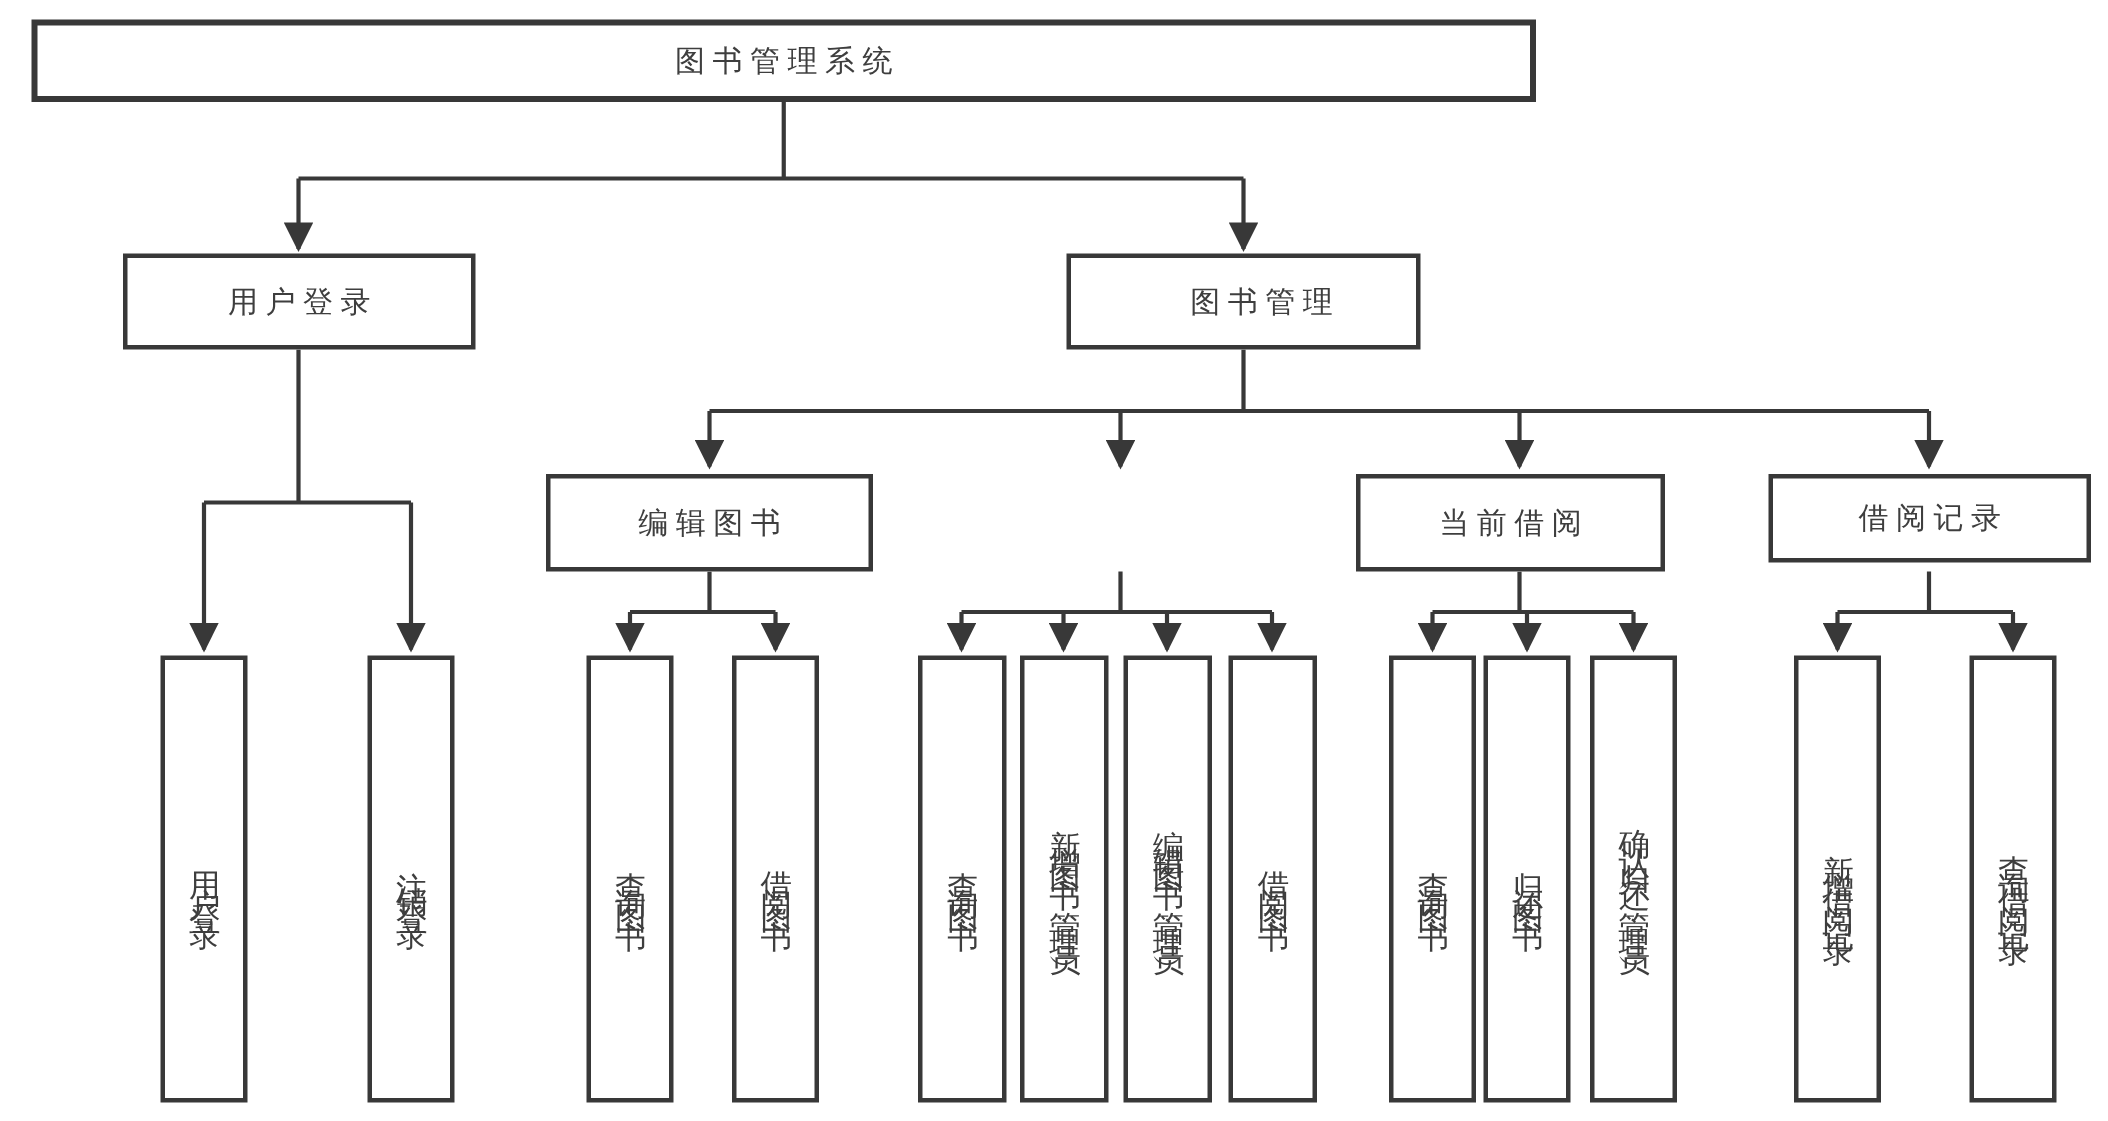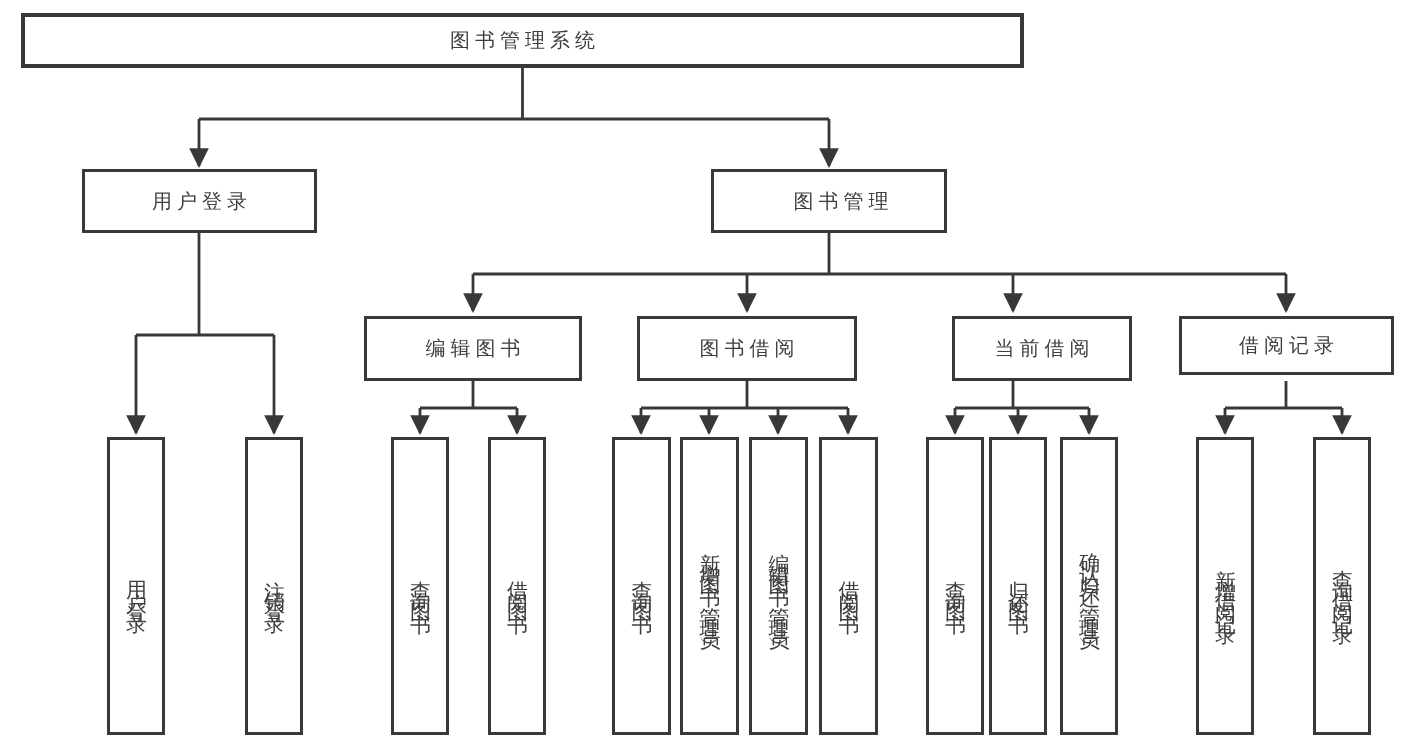--- a/index.html
+++ b/index.html
@@ -12,21 +12,21 @@
   .root{border-width:4px;}
   .vbox > span{position:absolute;top:50%;left:50%;transform:translate(-50%,-50%);
         writing-mode:vertical-lr;text-orientation:mixed;white-space:nowrap;
         font-size:21px;line-height:1;letter-spacing:11px;color:#3e3e3e;}
   
   #n-root{left:21px;top:13px;width:1003px;height:55px;}
   #n-login{left:82px;top:169px;width:235px;height:64px;}
   #n-mgmt{left:711px;top:169px;width:236px;height:64px;padding-left:24px;}
   #n-m0{left:364px;top:316px;width:218px;height:65px;}
   #n-m1{left:637px;top:316px;width:220px;height:65px;}
-  #n-m2{left:952px;top:316px;width:180px;height:65px;}
+  #n-m2{left:904px;top:316px;width:206px;height:65px;}
   #n-m3{left:1179px;top:316px;width:215px;height:59px;}
   .leaf{top:437px;width:58px;height:298px;}
   #l-a0{left:107px;} #l-a1{left:245px;}
   #l-b0{left:391px;} #l-b1{left:488px;}
   #l-c0{left:612px;width:59px;} #l-c1{left:680px;width:59px;}
   #l-c2{left:749px;width:59px;} #l-c3{left:819px;width:59px;}
   #l-d0{left:926px;} #l-d1{left:989px;} #l-d2{left:1060px;}
   #l-e0{left:1196px;} #l-e1{left:1313px;}
   .watermark{position:absolute;top:716px;right:5px;font-size:22px;
         color:rgba(148,148,148,0.92);letter-spacing:1px;white-space:nowrap;}
@@ -74,21 +74,20 @@
       <path d="M1342,408 V433" marker-end="url(#arr)"></path>
     </g>
   </svg>
 
   <div id="n-root" class="box hbox root">图书管理系统</div>
 
   <div id="n-login" class="box hbox">用户登录</div>
   <div id="n-mgmt" class="box hbox">图书管理</div>
 
   <div id="n-m0" class="box hbox">编辑图书</div>
-  <div id="n-m1" class="box hbox">图书借阅</div>
   <div id="n-m2" class="box hbox">当前借阅</div>
   <div id="n-m3" class="box hbox">借阅记录</div>
 
   <div id="l-a0" class="box leaf vbox">
     <span>用户登录</span>
     </div>
   <div id="l-a1" class="box leaf vbox">
     <span>注销登录</span>
     </div>
 

